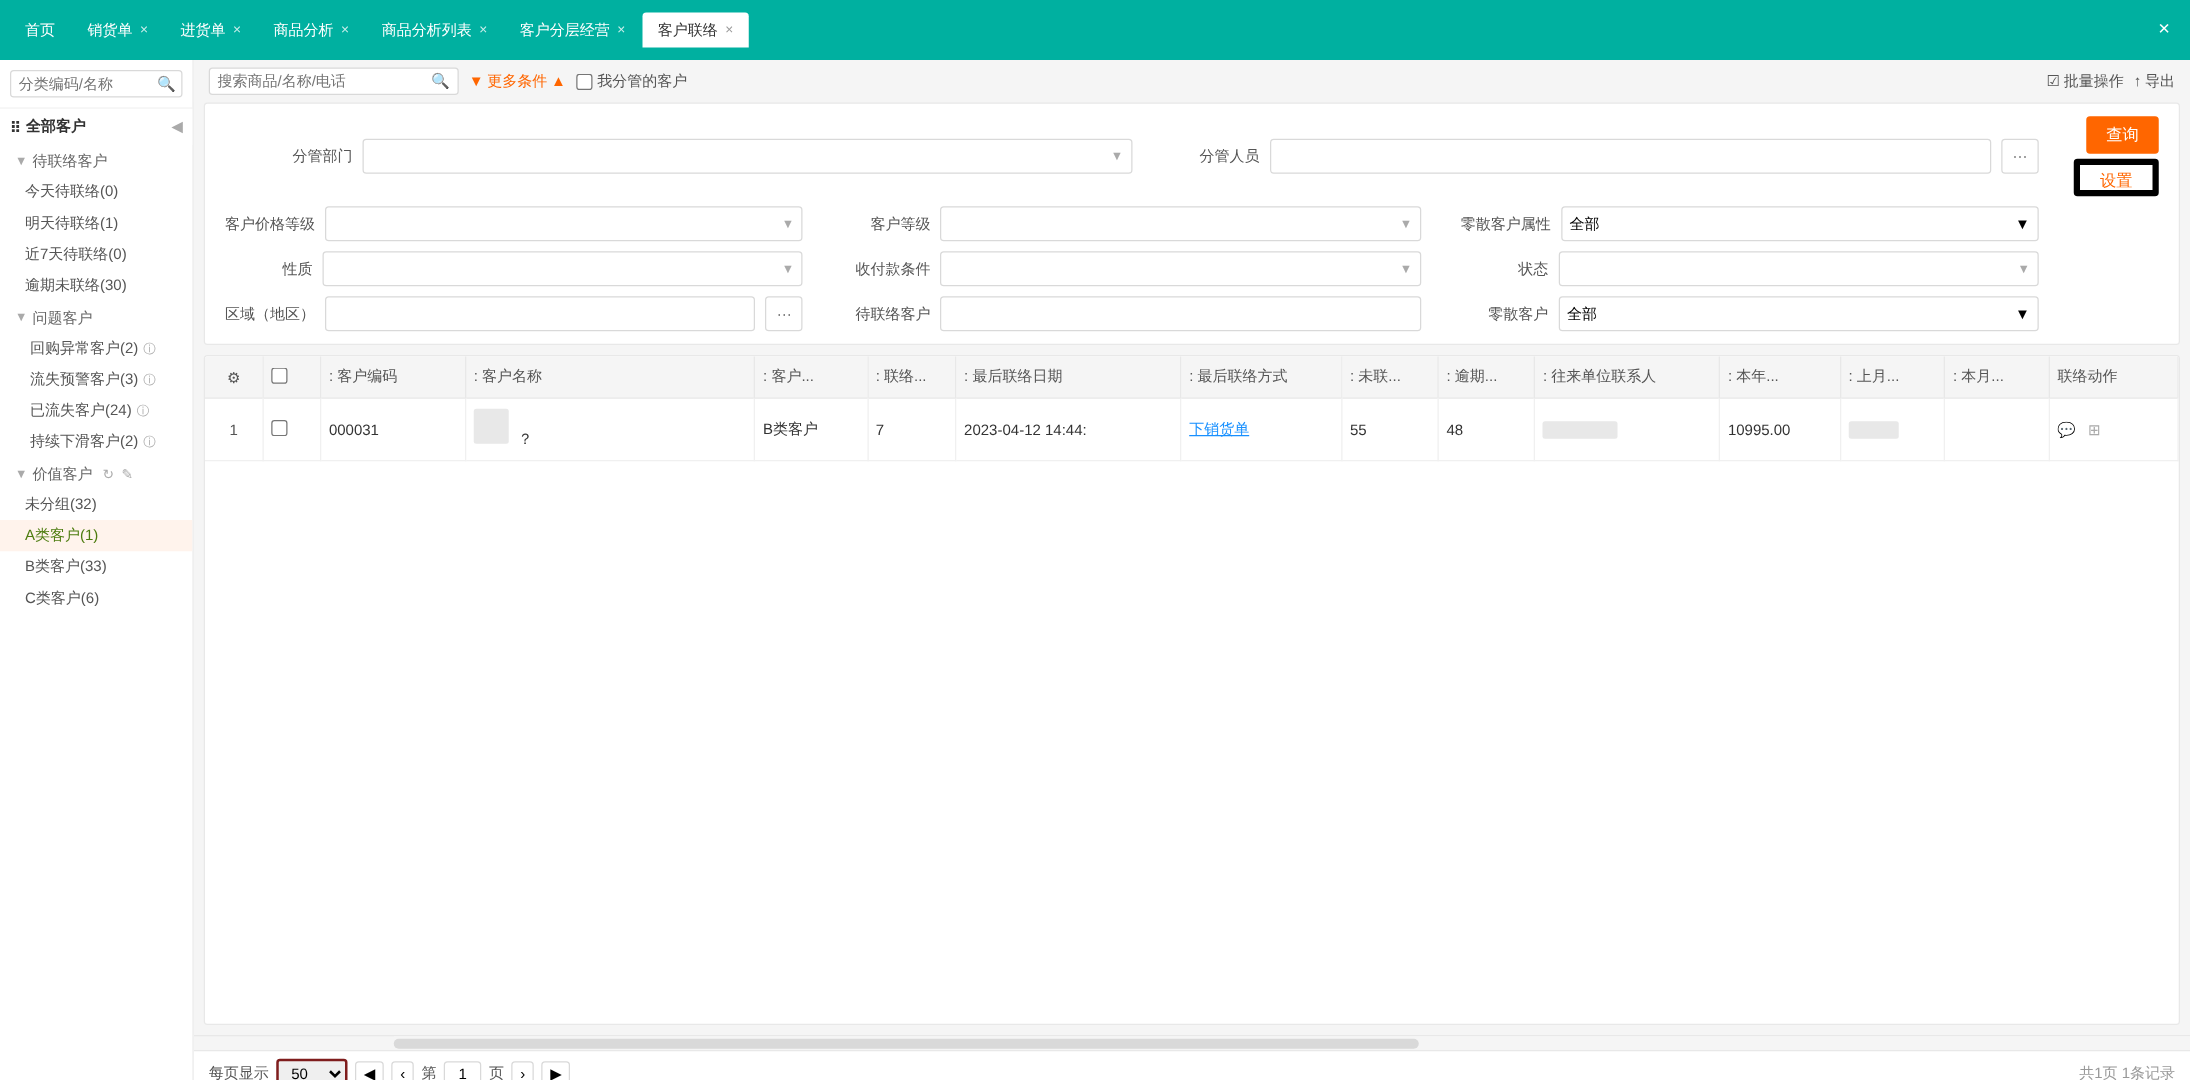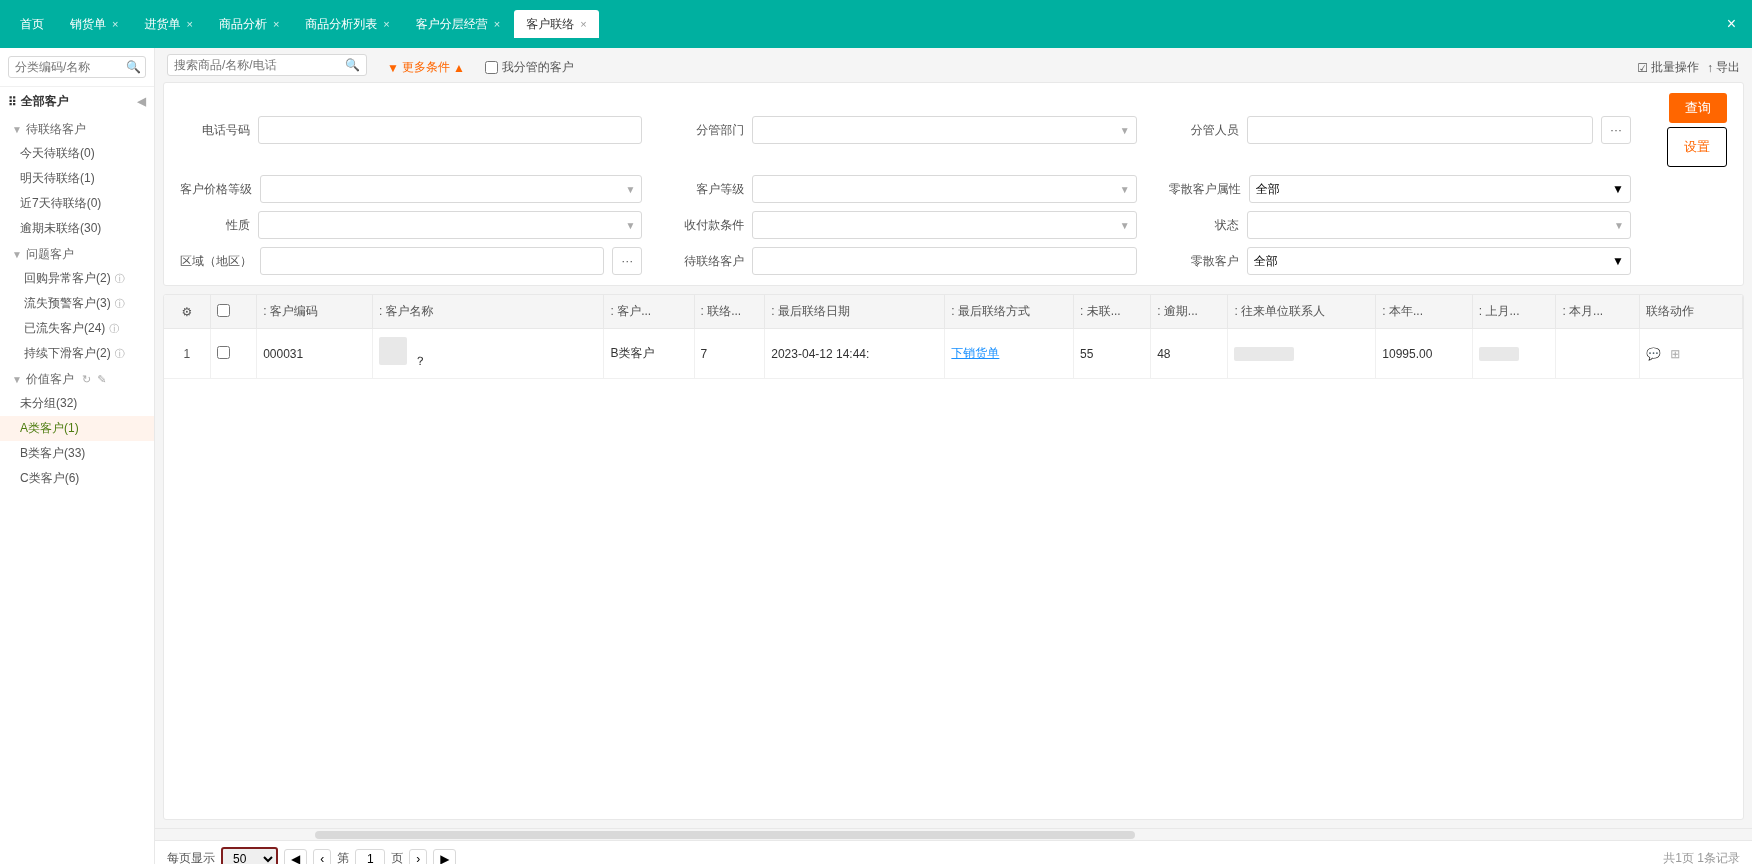--- a/index.html
+++ b/index.html
@@ -126,22 +126,22 @@
       display: flex;
       flex-direction: column;
       overflow: hidden;
       background: #f5f5f5;
     }
 
     
     .toolbar {
       padding: 6px 12px;
       display: flex;
-      align-items: flex-end;
-      gap: 20px;
+      align-items: center;
+      gap: 8px;
       background: #f5f5f5;
     }
     .toolbar-search {
       display: flex;
       align-items: center;
       border: 1px solid #d9d9d9;
       border-radius: 3px;
       background: #fff;
       padding: 3px 6px;
       width: 200px;
@@ -269,26 +269,26 @@
       border: none;
       border-radius: 3px;
       padding: 5px 16px;
       font-size: 13px;
       cursor: pointer;
       height: 30px;
     }
     .set-btn {
       background: #fff;
       color: #f60;
-      border: 1px solid #000000;
+      border: 5px solid #000000;
       border-radius: 3px;
       padding: 4px 16px;
       font-size: 13px;
       cursor: pointer;
-      height: 40px;
+      height: 30px;
       display: block;
       margin-top: 4px;
     }
     .btn-group-right {
       display: flex;
       flex-direction: column;
       align-items: flex-end;
       justify-content: center;
       min-width: 80px;
     }
@@ -526,24 +526,20 @@
         <div class="toolbar-right-btn">
           <span>↑</span>
           <span>导出</span>
         </div>
       </div>
     </div>
 
     <div class="filter-panel">
 
       <div class="filter-row">
-        <div class="filter-cell">
-          <span class="filter-label">电话号码</span>
-          <input class="filter-input" type="text" value="" style="">
-        </div>
         <div style="width:32px;"></div>
         <div class="filter-cell">
           <span class="filter-label">分管部门</span>
           <div class="filter-select">
             <span></span>
             <span class="arrow">▼</span>
           </div>
         </div>
         <div style="width:32px;"></div>
         <div class="filter-cell">

